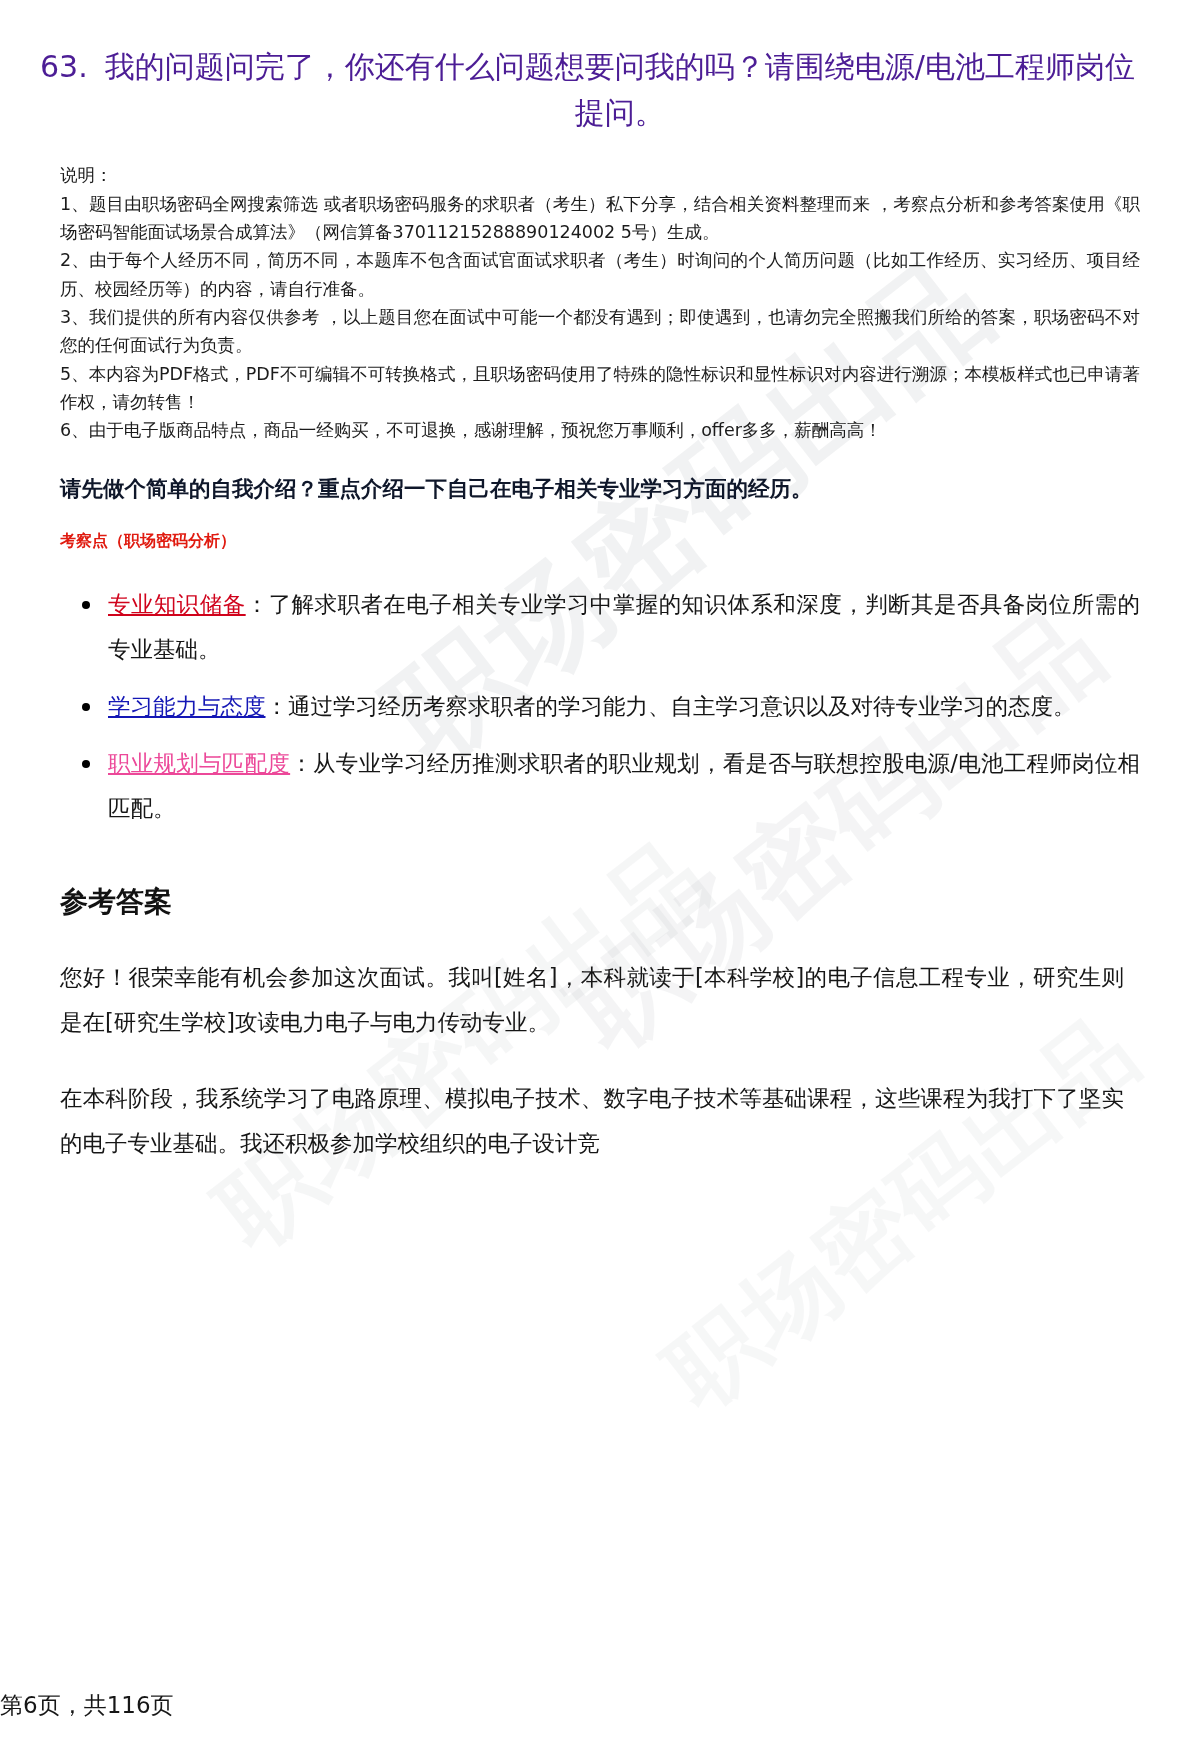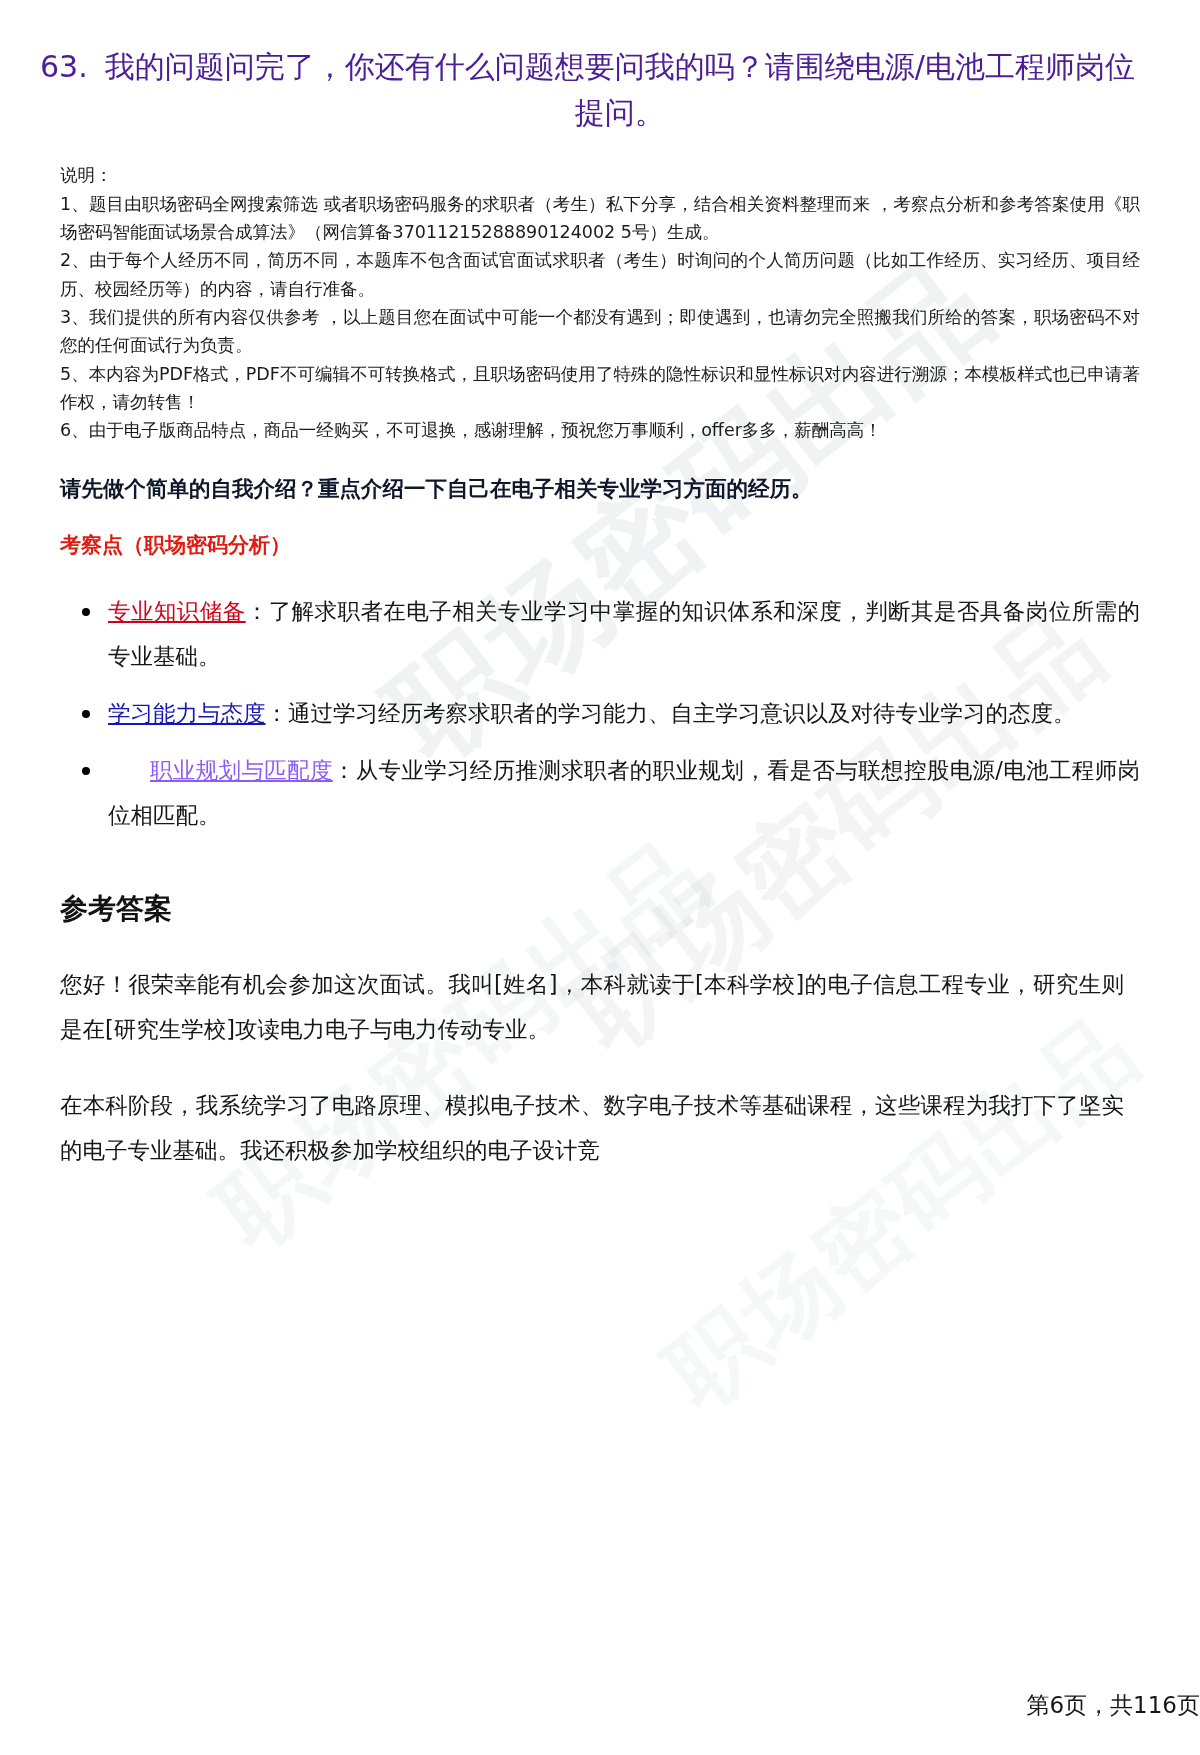--- a/index.html
+++ b/index.html
@@ -78,21 +78,21 @@
     margin: 28px 60px 0 60px;
     color: #0f172a;
     font-weight: 700;
     font-size: 21.5px;
     line-height: 1.5;
   }
   .red-sub {
     margin: 26px 60px 0 60px;
     color: #e01b10;
     font-weight: 700;
-    font-size: 21px;
+    font-size: 16px;
   }
 
   
   .h-section {
     margin: 40px 60px 0 60px;
     font-size: 28px;
     font-weight: 700;
     color: #121212;
   }
   .h-section.answer { margin-top: 52px; }
@@ -121,41 +121,41 @@
     border-radius: 50%;
     background: #000;
   }
   .kw {
     font-weight: 400;
     text-decoration: underline;
     text-underline-offset: 2px;
   }
   .kw-red   { color: #d0021b; }
   .kw-blue  { color: #1417b5; }
-  .kw-green { color: #8b5cf6; margin-left: 42px; }
+  .kw-green { color: #ec4899; }
 
   
   .answer-body {
     margin: 34px 60px 0 60px;
   }
   .answer-body p {
     margin: 0 16px 30px 0;
     font-size: 22.5px;
     line-height: 2.02;
     color: #161616;
     text-align: justify;
   }
 
   
   .footer {
     position: absolute;
     left: 0;
     right: 0;
     bottom: 34px;
-    text-align: right;
+    text-align: left;
     font-size: 23px;
     color: #161616;
     z-index: 3;
   }
 </style>
 </head>
 <body>
 
 <div class="page">
 

